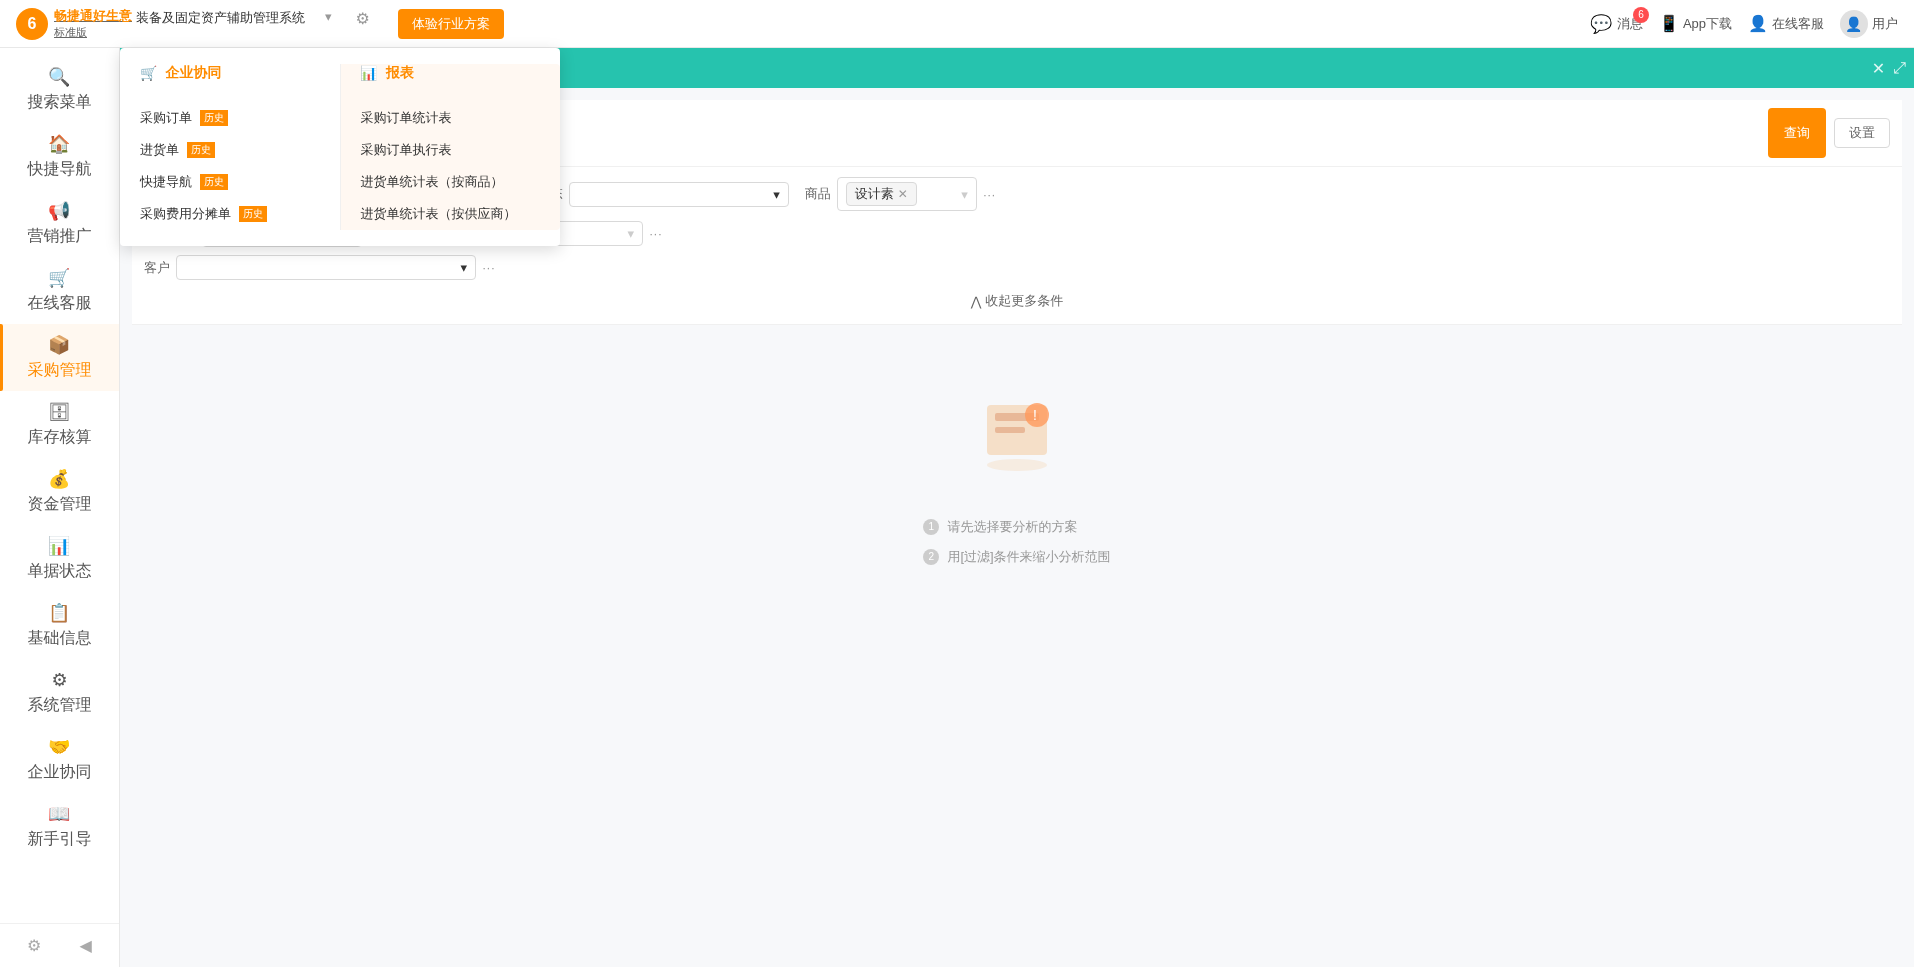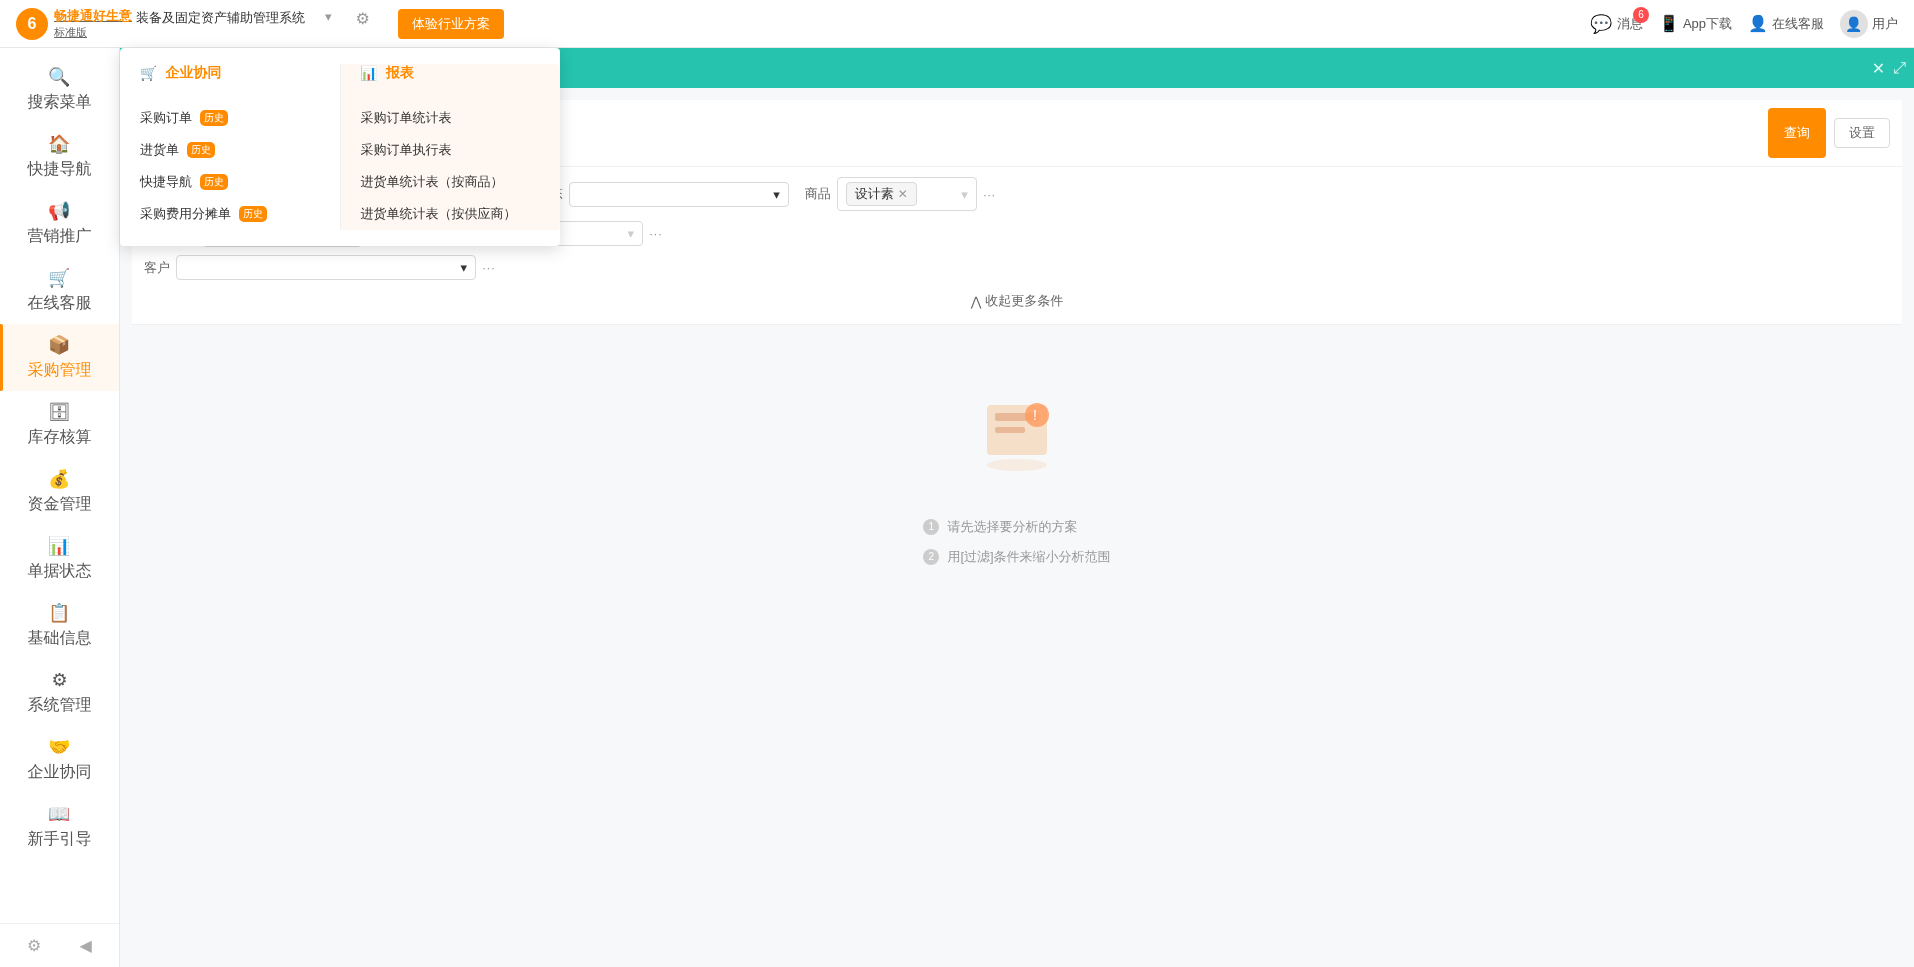--- a/index.html
+++ b/index.html
@@ -75,21 +75,21 @@
     .empty-tips { color: #999; font-size: 13px; line-height: 2; }
     .empty-tips li { list-style: none; display: flex; align-items: center; gap: 8px; }
     .tip-num { width: 16px; height: 16px; background: #ccc; border-radius: 50%; display: flex; align-items: center; justify-content: center; font-size: 10px; color: #fff; }
 
     
     .dropdown-menu { position: absolute; top: 48px; left: 120px; background: #fff; box-shadow: 0 4px 16px rgba(0,0,0,0.15); border-radius: 4px; z-index: 1000; display: flex; gap: 0; min-width: 440px; padding: 16px 0; }
     .dropdown-col { flex: 1; padding: 0 20px; }
     .dropdown-col-title { display: flex; align-items: center; gap: 8px; font-size: 14px; color: #ff8c00; font-weight: bold; margin-bottom: 12px; padding-bottom: 8px; }
     .dropdown-divider { width: 1px; background: #f0f0f0; margin: 0; }
     .dropdown-item { display: flex; align-items: center; gap: 8px; padding: 7px 0; cursor: pointer; color: #333; font-size: 13px; }
-    .history-badge { background: #ff8c00; color: #fff; font-size: 10px; border-radius: 5px; padding: 0 4px; line-height: 16px; }
+    .history-badge { background: #ff8c00; color: #fff; font-size: 10px; border-radius: 0; padding: 0 4px; line-height: 16px; }
   </style>
 </head>
 <body>
 
 <div class="topbar">
   <div class="topbar-logo">
     <div class="logo-icon">6</div>
     <div class="logo-text">
       <div class="line1">畅捷通好生意</div>
       <div>标准版</div>

